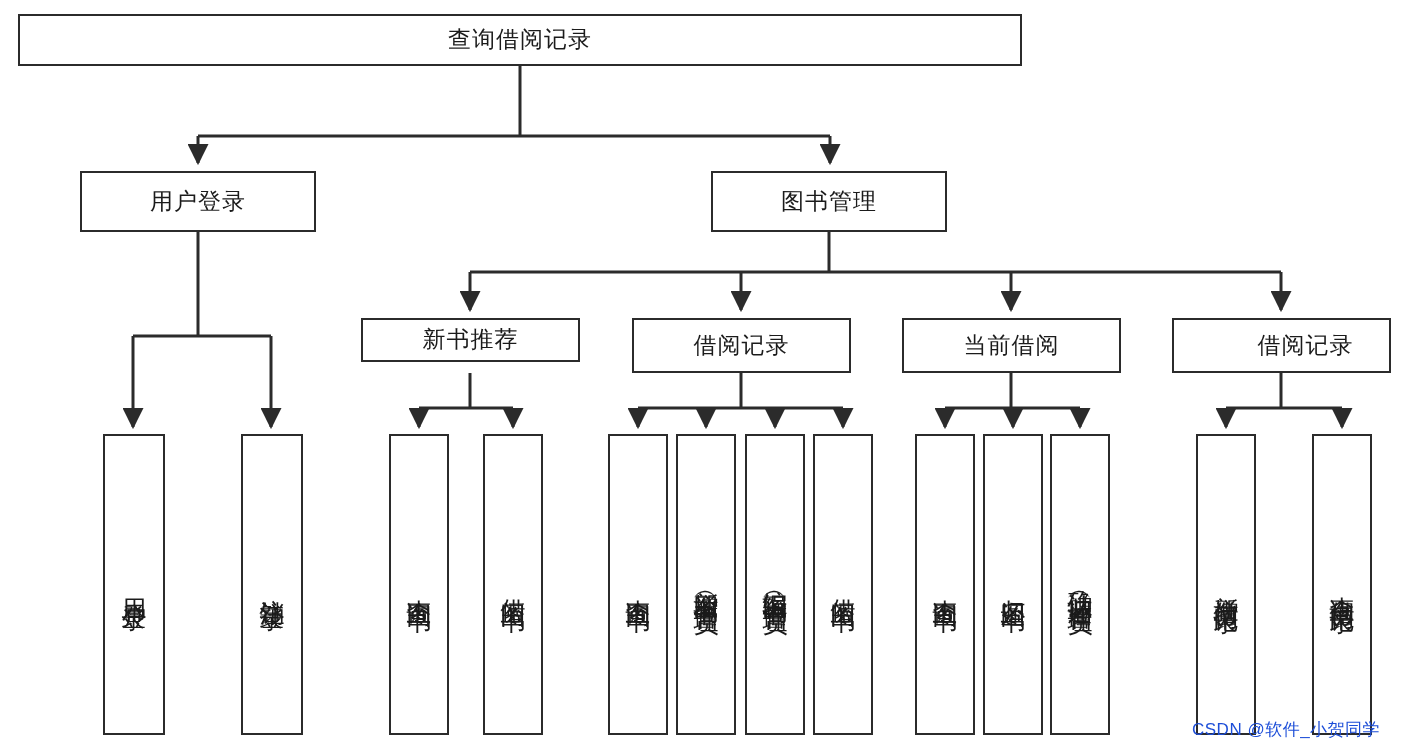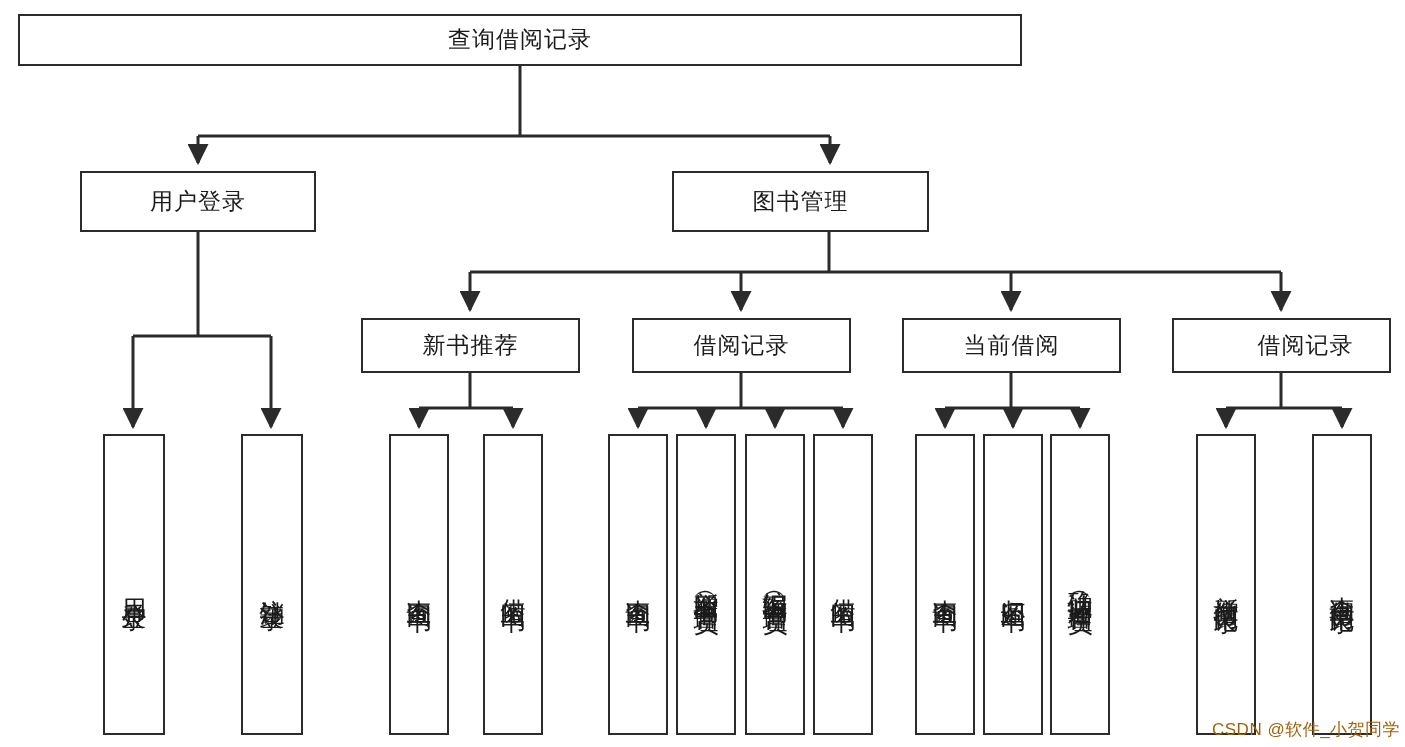--- a/index.html
+++ b/index.html
@@ -51,24 +51,23 @@
   }
   .node.vert > span {
     writing-mode: vertical-rl;
     text-orientation: upright;
     display: block;
     white-space: nowrap;
   }
   .watermark {
     position: absolute;
     font-size: 17px;
-    color: #a16207;
+    color: #1d4ed8;
     letter-spacing: 0.5px;
     white-space: nowrap;
-    margin-left: 20px;
   }
 </style>
 </head>
 <body>
 
 <div id="canvas">
 
   <svg id="edges" viewBox="0 0 1405 747" xmlns="http://www.w3.org/2000/svg">
     <defs>
       <marker id="arrow" viewBox="0 0 10 10" refX="9" refY="5" markerWidth="7" markerHeight="7" orient="auto-start-reverse">
@@ -119,25 +118,25 @@
     </g>
   </svg>
 
   <div class="node horiz" id="node-root" style="left: 18px; top: 14px; width: 1004px; height: 52px;">
     <span>查询借阅记录</span>
   </div>
 
   <div class="node horiz" id="node-l2-0" style="left: 80px; top: 171px; width: 236px; height: 61px;">
     <span>用户登录</span>
   </div>
-  <div class="node horiz" id="node-l2-1" style="left: 672px; top: 171px; width: 257px; height: 61px;">
+  <div class="node horiz" id="node-l2-1" style="left: 711px; top: 171px; width: 236px; height: 61px;">
     <span>图书管理</span>
   </div>
 
-  <div class="node horiz" id="node-l3-0" style="left: 361px; top: 318px; width: 219px; height: 55px;">
+  <div class="node horiz" id="node-l3-0" style="left: 361px; top: 318px; width: 219px; height: 44px;">
     <span>新书推荐</span>
   </div>
   <div class="node horiz" id="node-l3-1" style="left: 632px; top: 318px; width: 219px; height: 55px;">
     <span>借阅记录</span>
   </div>
   <div class="node horiz" id="node-l3-2" style="left: 902px; top: 318px; width: 219px; height: 55px;">
     <span>当前借阅</span>
   </div>
   <div class="node horiz" id="node-l3-3" style="left: 1172px; top: 318px; width: 219px; height: 55px; padding-left: 48px;">
     <span>借阅记录</span>

